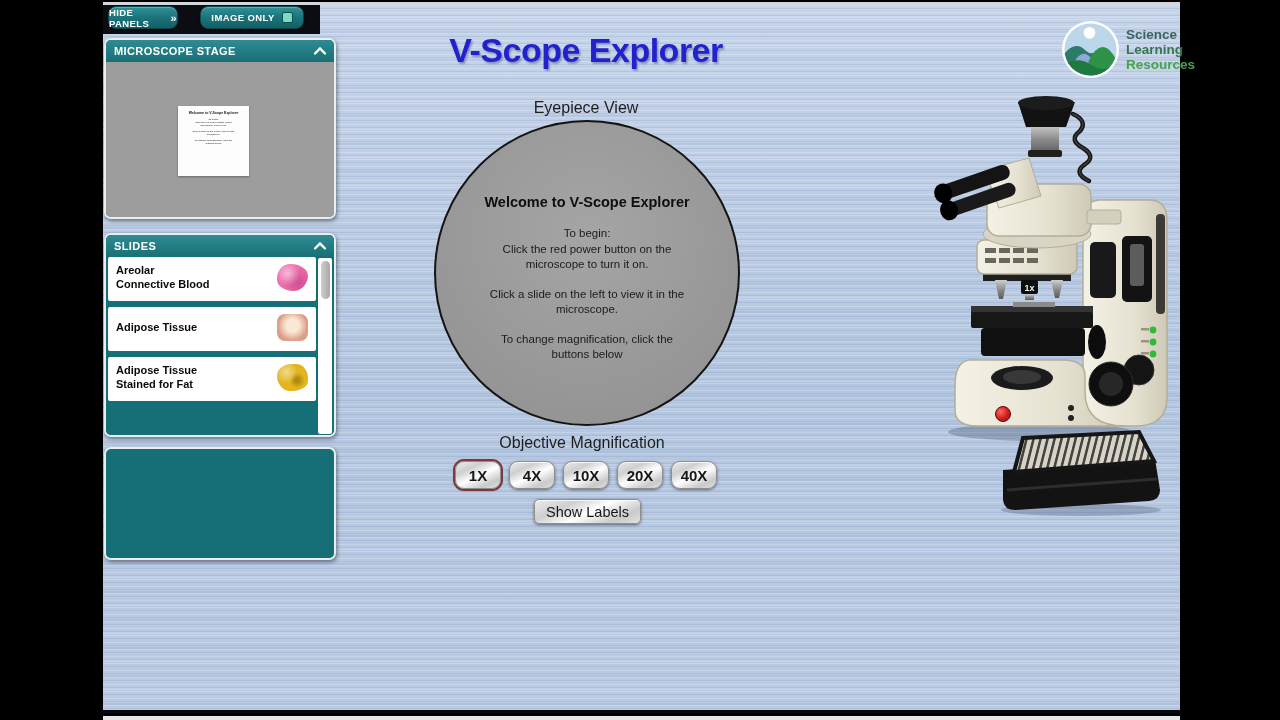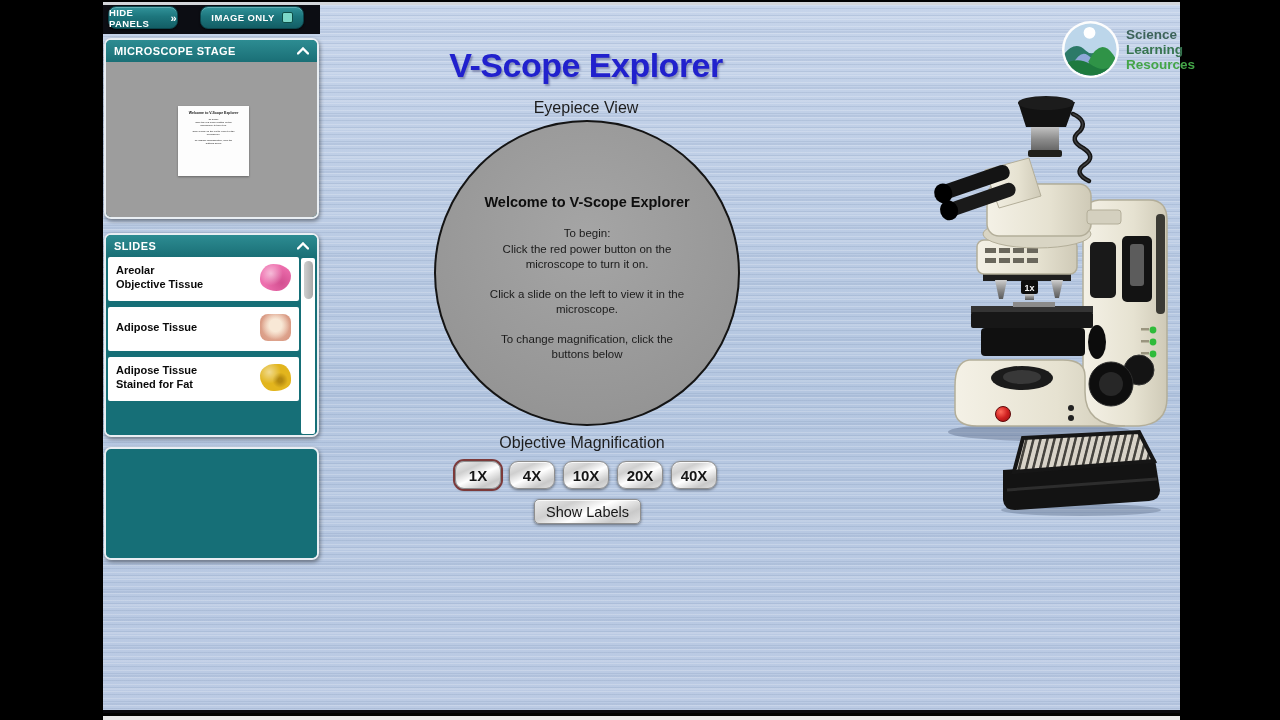--- a/index.html
+++ b/index.html
@@ -26,21 +26,21 @@
     display:flex; align-items:center; justify-content:center; gap:7px; cursor:pointer;
     box-shadow:0 1px 2px rgba(0,0,0,.6), inset 0 1px 0 rgba(255,255,255,.25);
   }
   .btn-hide { left:5px; top:6px; width:70px; }
   .btn-imageonly { left:97px; top:6px; width:104px; }
   .hide-arrow { font-size:11px; font-weight:bold; }
   .checkbox { width:11px; height:11px; border-radius:2px; background:#7cd8c8; border:1px solid #0e4f48; }
 
   
   .panel {
-    position:absolute; left:1px; width:215px; border-radius:7px;
+    position:absolute; left:1px; width:232px; border-radius:7px;
     border:2px solid #e9eef3; background:#166f77; overflow:hidden;
     box-shadow:1px 2px 4px rgba(0,0,0,.45);
   }
   .panel-header {
     height:22px; padding:0 8px; display:flex; align-items:center; justify-content:space-between;
     background:linear-gradient(#2d8c92 0%, #1a6f76 100%);
     color:#fff; font-size:11px; font-weight:bold; letter-spacing:.4px;
   }
   .chev { color:#fff; cursor:pointer; line-height:0; display:flex; }
   .panel-stage { top:38px; height:181px; }
@@ -78,21 +78,20 @@
              background-image:radial-gradient(circle at 50% 45%, rgba(255,255,255,.45), rgba(215,170,180,.35)); }
 
   .panel-desc { top:447px; height:113px; }
   .desc-body { position:absolute; left:0; top:22px; right:0; bottom:0; background:#166f77; }
 
   
   .title {
     position:absolute; left:333px; top:31px; width:300px; text-align:center;
     font-size:34px; font-weight:bold; color:#2121cd; letter-spacing:-.5px;
     text-shadow:1.5px 2px 2px rgba(25,25,90,.35);
-    margin-top:15px;
   }
   .eyepiece-heading { position:absolute; left:383px; top:99px; width:200px; text-align:center;
     font-size:16px; color:#1d1d1d; }
   .eyepiece-circle {
     position:absolute; left:331px; top:120px; width:306px; height:306px; border-radius:50%;
     background:radial-gradient(circle at 50% 38%, #a5a5a5, #969696 70%, #8e8e8e);
     border:2px solid #141414; display:flex; flex-direction:column; align-items:center;
     justify-content:flex-start; text-align:center; padding:72px 34px 0;
   }
   .welcome-title { font-size:14.5px; font-weight:bold; color:#0e0e0e; margin-bottom:16px; }
@@ -170,21 +169,21 @@
         <svg width="12" height="8" viewBox="0 0 12 8">
             <polyline points="1,6.5 6,1.5 11,6.5" fill="none" stroke="#fff" stroke-width="2.4" stroke-linecap="round"></polyline>
           </svg>
       </span>
     </div>
     <div class="slides-body">
       <div class="slide-list">
         <div class="slide-item">
           <div class="slide-label">
             <div>Areolar</div>
-            <div>Objective Tissue</div>
+            <div>Connective Blood</div>
           </div>
           <div class="thumb thumb-0" style="background-color: rgb(238, 111, 174);"></div>
         </div>
         <div class="slide-item">
           <div class="slide-label">
             <div>Adipose Tissue</div>
             <div></div>
           </div>
           <div class="thumb thumb-1" style="background-color: rgb(231, 175, 149);"></div>
         </div>

